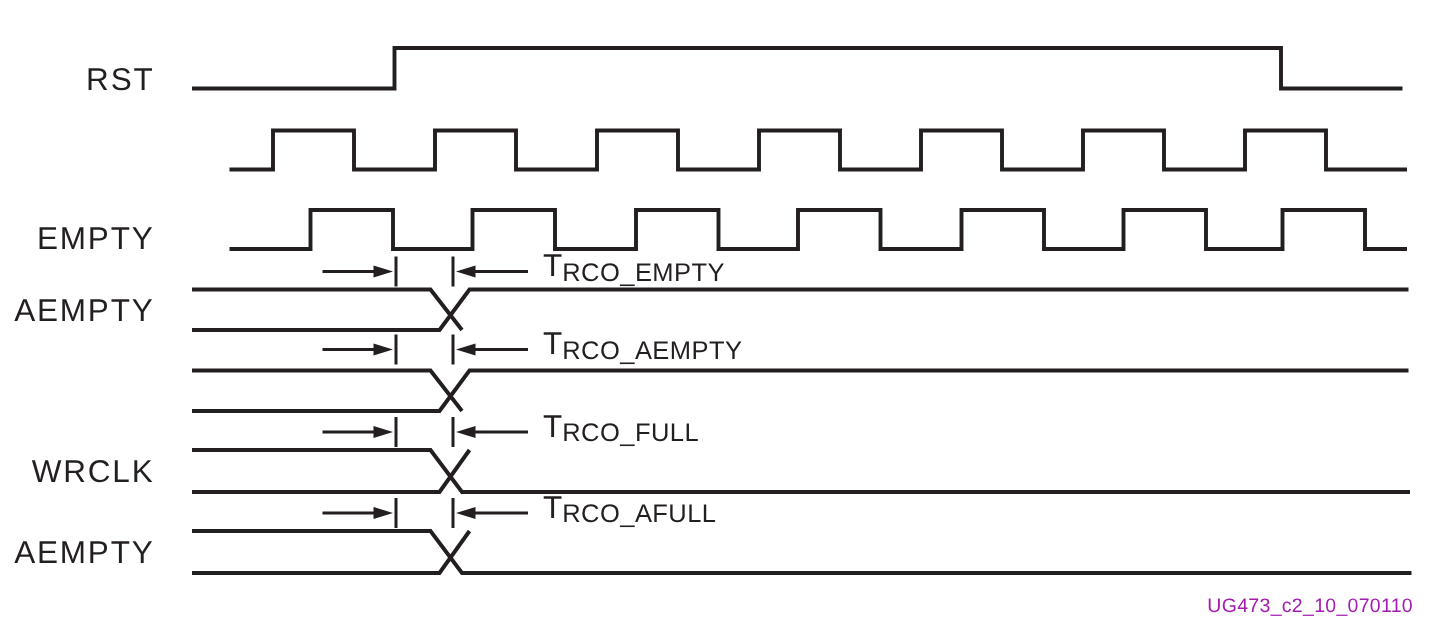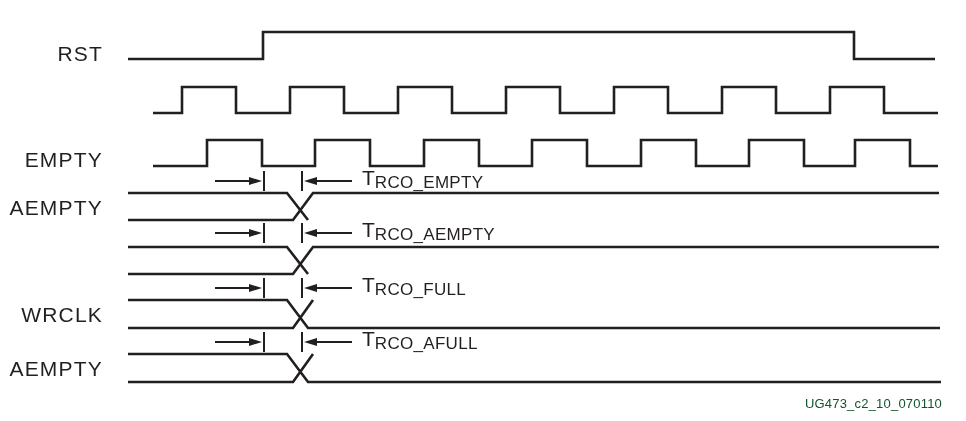--- a/index.html
+++ b/index.html
@@ -29,21 +29,21 @@
   .t-sub{
     font-size:17px;
     position:relative;top:3px;
     letter-spacing:0.3px;
   }
   .footer-code{
     position:absolute;
     top:397px;right:24px;
     font-size:13px;line-height:14px;
     letter-spacing:0.2px;
-    color:#14532d;
+    color:#a21caf;
     white-space:nowrap;
   }
 </style>
 </head>
 <body>
 
 <div id="figure-root">
 
   <svg id="wave-svg" viewBox="0 0 966 421">
       <path d="M 128 59 H 263 V 32 H 854 V 59 H 935" fill="none" stroke="#231f20" stroke-width="2.6" stroke-linejoin="miter"></path>

